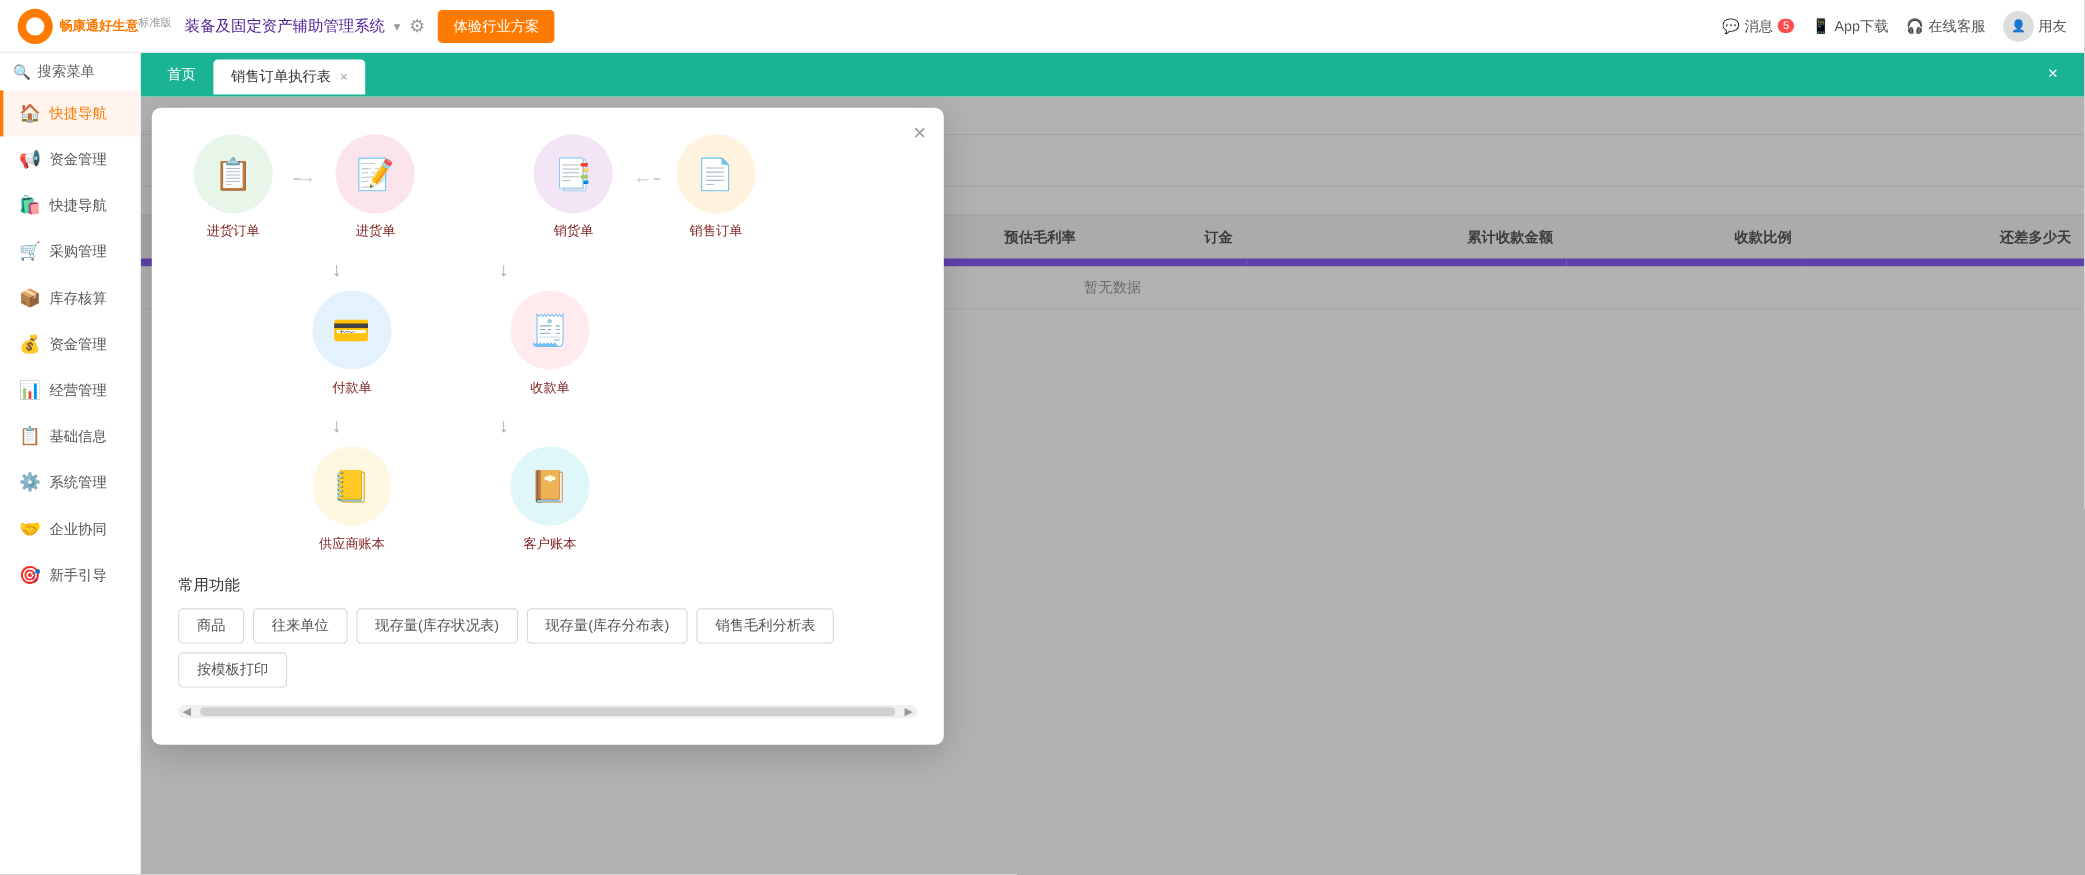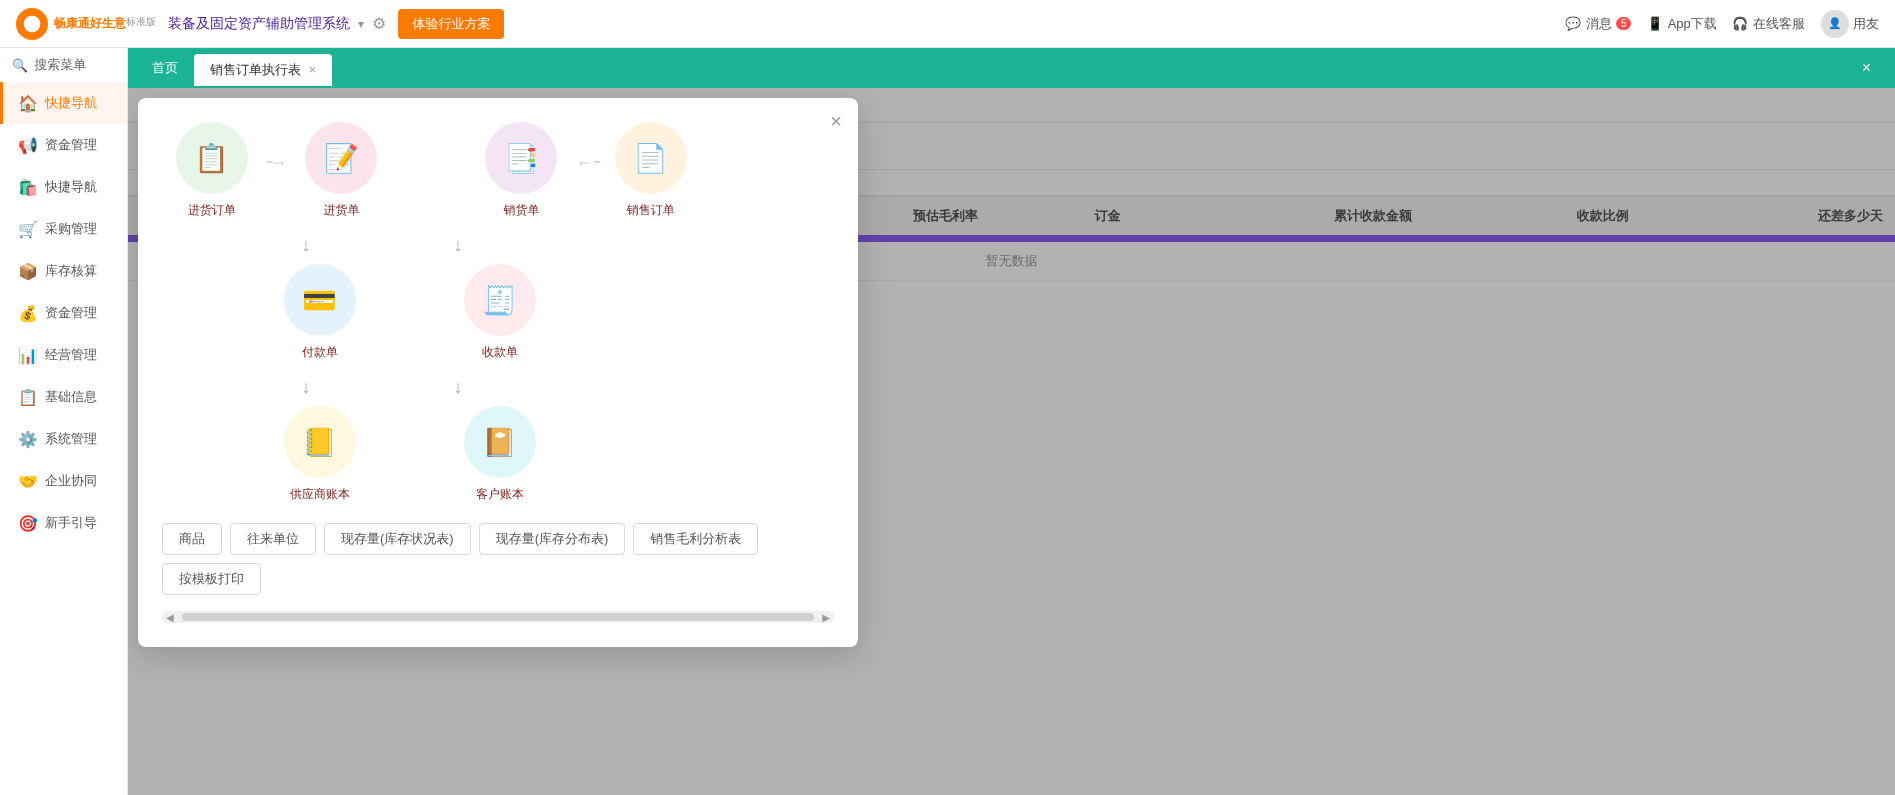--- a/index.html
+++ b/index.html
@@ -365,20 +365,21 @@
                 <div class="flow-node">
                   <div class="flow-circle" style="width:72px;height:72px;border-radius:50%;display:flex;align-items:center;justify-content:center;font-size:28px;background:#e0f7fa;color:#00bcd4;">
                     📔
                   </div>
                   <span class="flow-label">客户账本</span>
                 </div>
               </div>
             </div>
 
             <div class="common-functions">
+              <div class="common-title">常用功能</div>
               <div class="function-buttons">
                 <button class="function-btn">商品</button>
                 <button class="function-btn">往来单位</button>
                 <button class="function-btn">现存量(库存状况表)</button>
                 <button class="function-btn">现存量(库存分布表)</button>
                 <button class="function-btn">销售毛利分析表</button>
                 <button class="function-btn">按模板打印</button>
               </div>
             </div>
 

